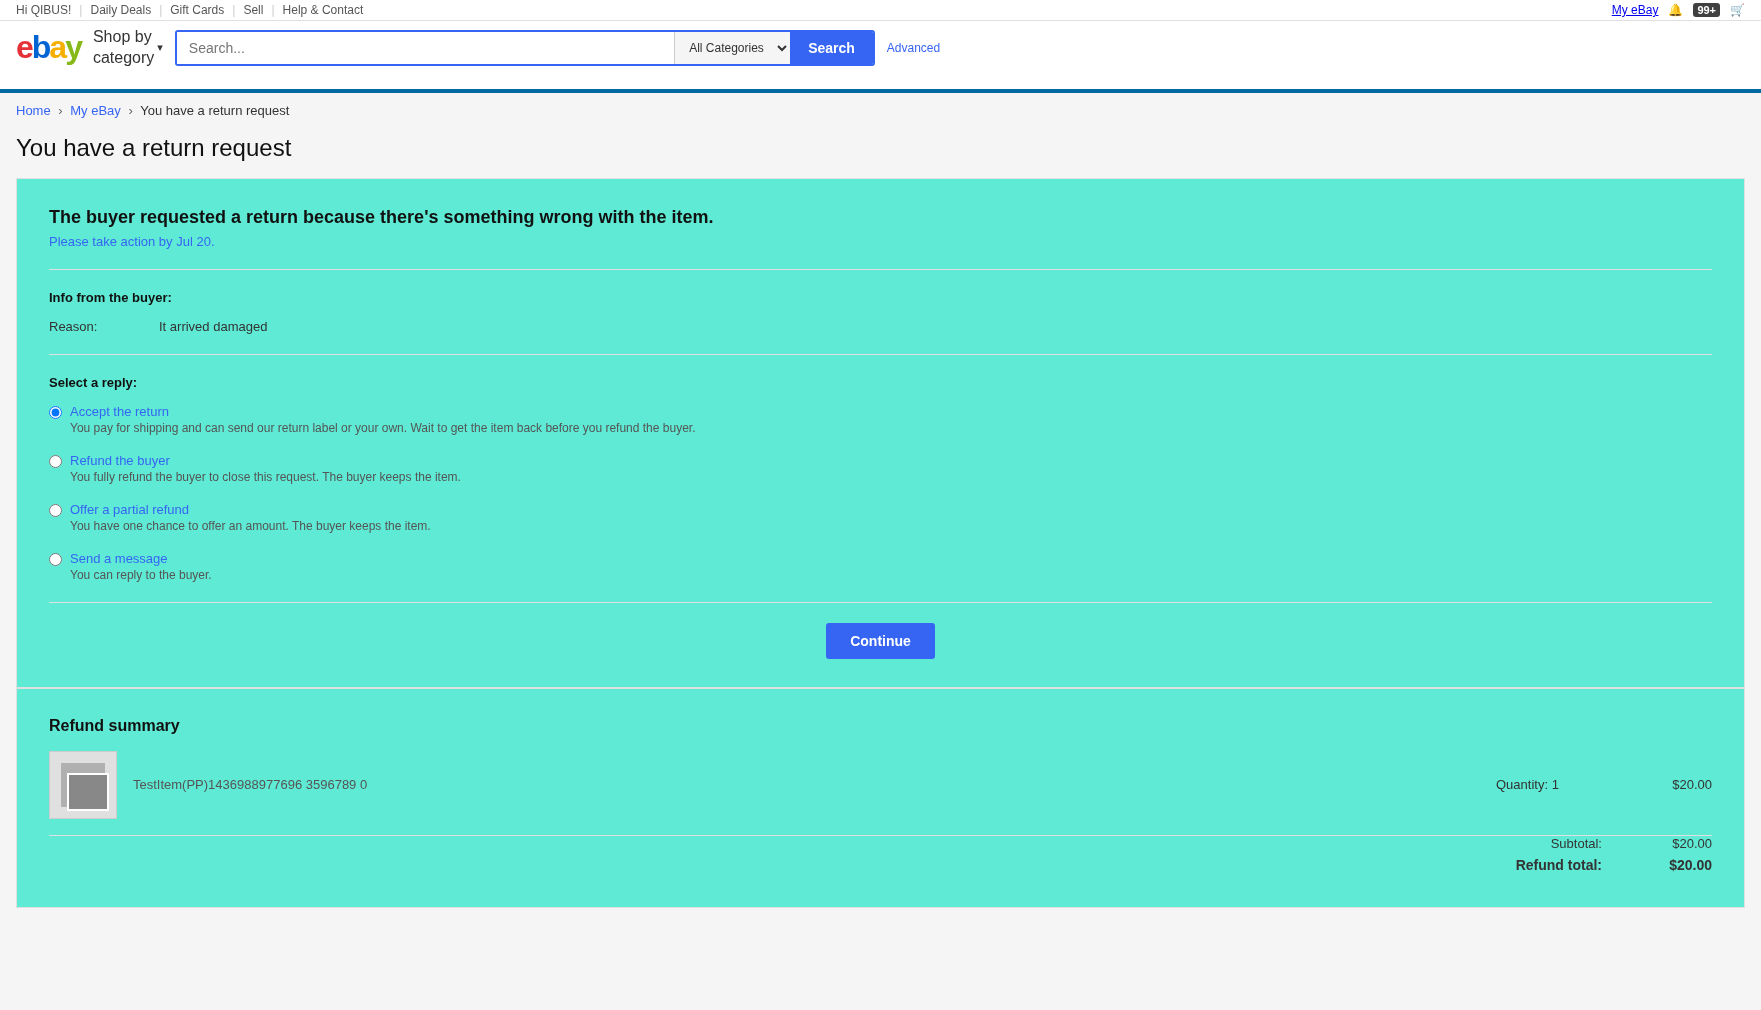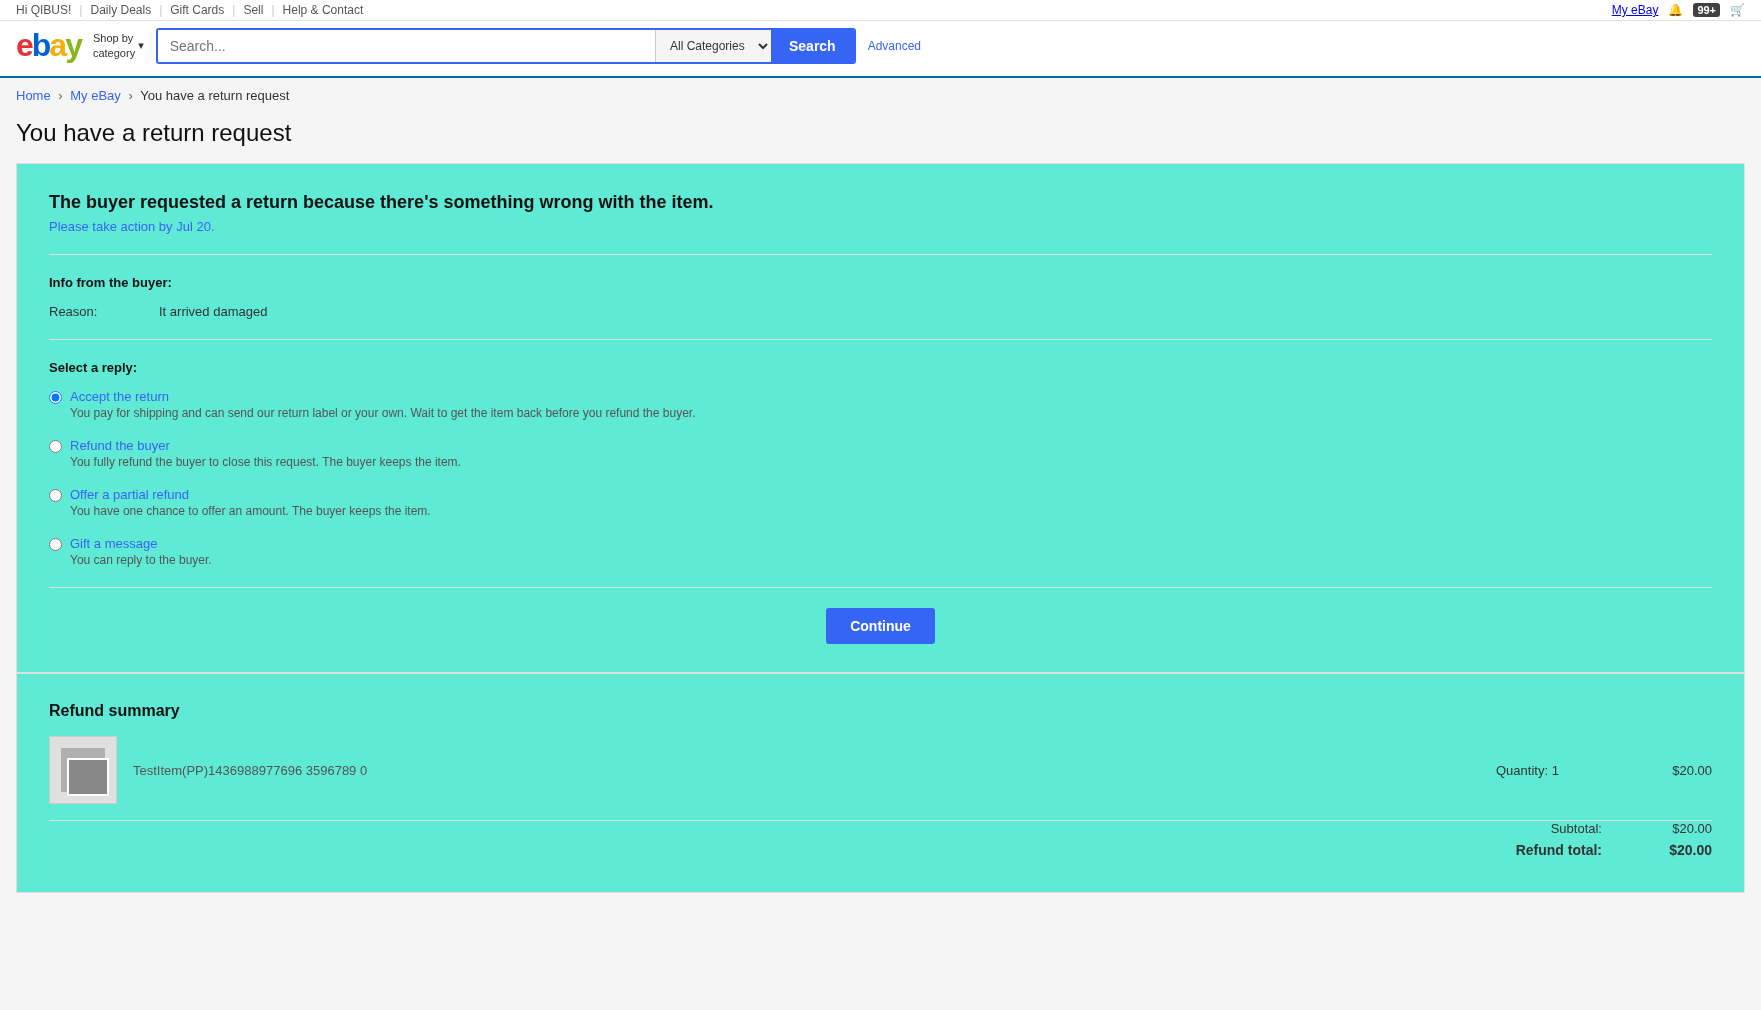--- a/index.html
+++ b/index.html
@@ -8,21 +8,21 @@
     
     .top-bar { background: #fff; border-bottom: 1px solid #e0e0e0; padding: 3px 16px; display: flex; align-items: center; justify-content: space-between; font-size: 12px; }
     .top-bar-left { display: flex; align-items: center; gap: 4px; }
     .top-bar-left span { color: #555; }
     .top-bar-left a { color: #555; text-decoration: none; }
     .top-bar-left .sep { color: #ccc; margin: 0 4px; }
     .top-bar-right { display: flex; align-items: center; gap: 10px; color: #555; }
     .notification-badge { background: #404040; color: #fff; border-radius: 3px; padding: 1px 4px; font-size: 11px; font-weight: bold; }
 
     
-    .header { background: #fff; padding: 6px 16px 4px 16px; border-bottom: 2px solid #0369a1; }
+    .header { background: #fff; padding: 6px 16px 12px 16px; border-bottom: 4px solid #0369a1; }
     .header-top { display: flex; align-items: center; gap: 12px; padding-bottom: 8px; }
     .logo { display: flex; align-items: center; gap: 4px; }
     .logo-text { font-size: 32px; font-weight: bold; letter-spacing: -2px; }
     .logo-e { color: #e53238; }
     .logo-b { color: #0064d2; }
     .logo-a { color: #f5af02; }
     .logo-y { color: #86b817; }
     .shop-by { font-size: 11px; color: #333; cursor: pointer; display: flex; align-items: center; gap: 3px; white-space: nowrap; }
     .search-bar { display: flex; flex: 1; border: 2px solid #3665f3; border-radius: 3px; overflow: hidden; max-width: 700px; }
     .search-input { flex: 1; border: none; outline: none; padding: 8px 12px; font-size: 14px; }
@@ -107,21 +107,21 @@
 <div class="header">
   <div class="header-top">
 
     <div class="logo">
       <span class="logo-text">
         <span class="logo-e">e</span><span class="logo-b">b</span><span class="logo-a">a</span><span class="logo-y">y</span>
       </span>
     </div>
 
     <div class="shop-by">
-      <span style="font-size:11px;line-height:1.3;">Shop by<br>category</span>
+      <span style="font-size:16px;line-height:1.3;">Shop by<br>category</span>
       <span>▾</span>
     </div>
 
     <div class="search-bar">
       <input class="search-input" type="text" placeholder="Search..." style="">
       <select class="search-category">
         <option>All Categories</option>
       </select>
       <button class="search-btn">Search</button>
     </div>
@@ -183,21 +183,21 @@
         <input type="radio" name="reply" id="partial" style="">
         <div class="reply-option-text">
           <label class="reply-option-title" for="partial">Offer a partial refund</label>
           <div class="reply-option-desc">You have one chance to offer an amount. The buyer keeps the item.</div>
         </div>
       </div>
 
       <div class="reply-option">
         <input type="radio" name="reply" id="message" style="">
         <div class="reply-option-text">
-          <label class="reply-option-title" for="message">Gift a message</label>
+          <label class="reply-option-title" for="message">Send a message</label>
           <div class="reply-option-desc">You can reply to the buyer.</div>
         </div>
       </div>
 
     </div>
 
     <hr class="divider">
 
     <div class="continue-section">
       <button class="continue-btn">Continue</button>

